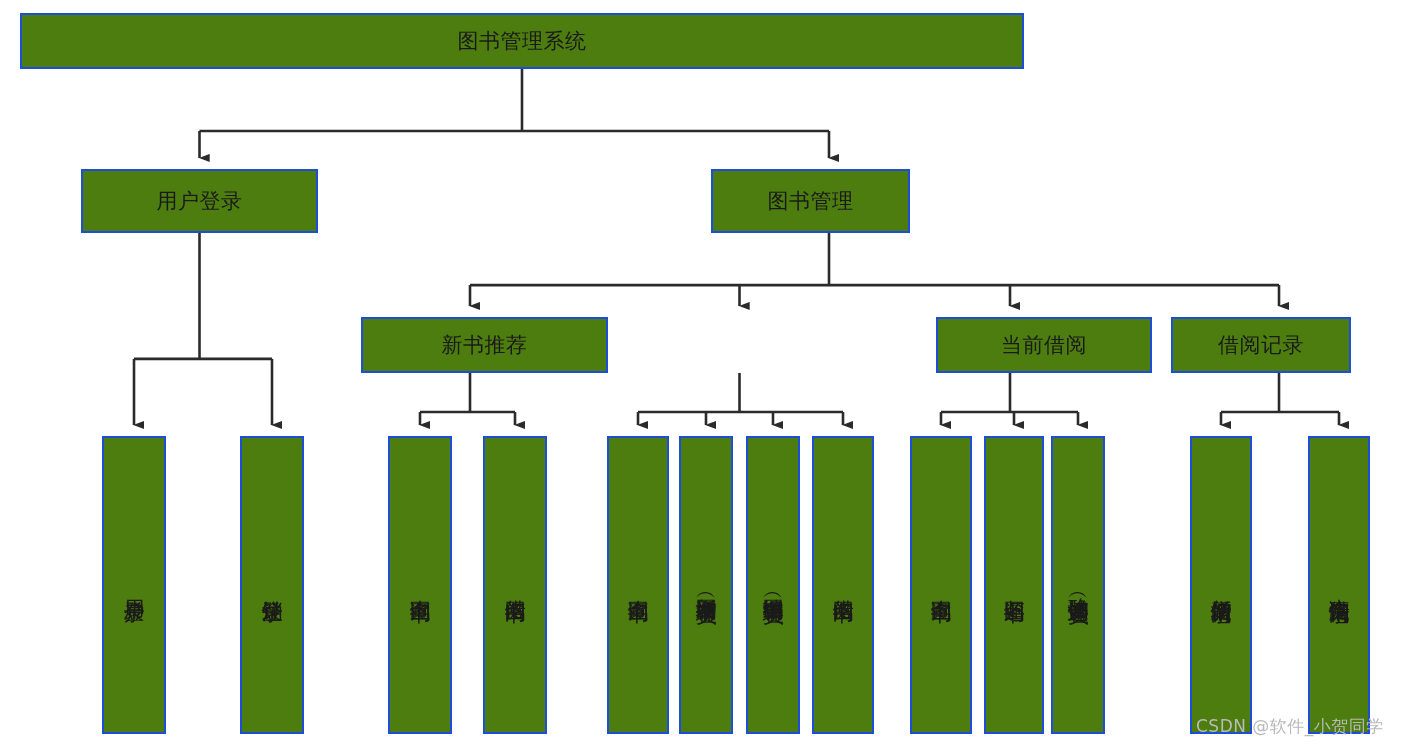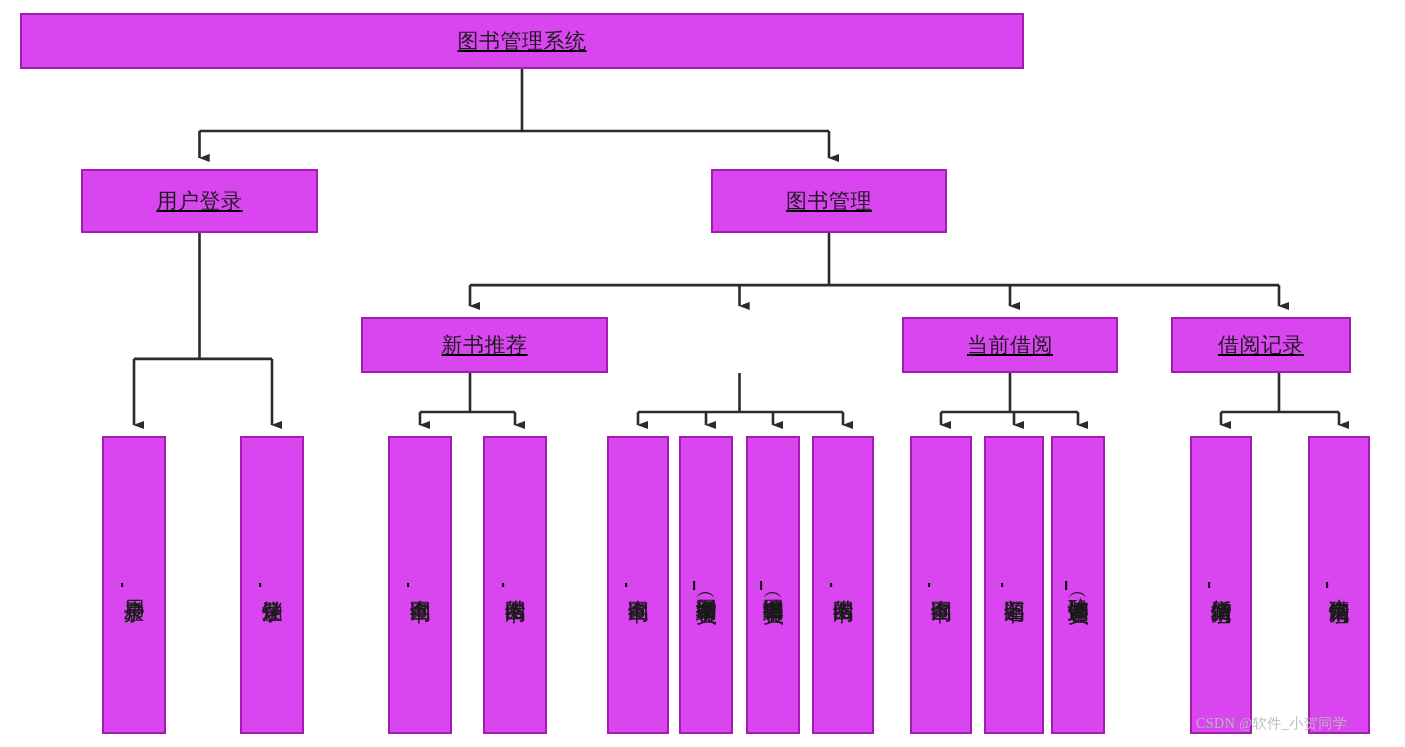--- a/index.html
+++ b/index.html
@@ -23,52 +23,50 @@
   #diagram-svg {
     position: absolute;
     left: 0;
     top: 0;
     width: 1405px;
     height: 747px;
   }
   .node-box {
     position: absolute;
     box-sizing: border-box;
-    background: #d946ef;
-    border: 2px solid #a21caf;
+    background: #4d7c0f;
+    border: 2px solid #1d4ed8;
     display: flex;
     align-items: center;
     justify-content: center;
     overflow: hidden;
-    text-decoration: underline;
   }
   .node-label-h {
     font-size: 21px;
     line-height: 1.15;
     color: #1a1a1a;
     letter-spacing: 0.5px;
     white-space: nowrap;
   }
   .node-label-v {
     font-size: 21px;
     line-height: 1.25;
     color: #1a1a1a;
     writing-mode: vertical-rl;
     text-orientation: upright;
     letter-spacing: 1px;
     white-space: nowrap;
   }
   .watermark {
     position: absolute;
-    font-size: 14px;
+    font-size: 17px;
     color: #b9b9b9;
     white-space: nowrap;
     letter-spacing: 0.5px;
     pointer-events: none;
-    font-family: Liberation Serif, serif;
   }
 </style>
 </head>
 <body>
 
 <div id="diagram-root">
 
   <svg id="diagram-svg" viewBox="0 0 1405 747" preserveAspectRatio="none" aria-hidden="true">
     <defs>
       <marker id="arrowhead" markerWidth="9" markerHeight="11" refX="4.5" refY="10.2" orient="auto" markerUnits="userSpaceOnUse">
@@ -112,28 +110,28 @@
       </g>
   </svg>
 
   <div class="node-box" style="left: 20px; top: 13px; width: 1004px; height: 56px;">
     <span class="node-label-h">图书管理系统</span>
   </div>
 
   <div class="node-box" style="left: 81px; top: 169px; width: 237px; height: 64px;">
     <span class="node-label-h">用户登录</span>
   </div>
-  <div class="node-box" style="left: 711px; top: 169px; width: 236px; height: 64px;">
+  <div class="node-box" style="left: 711px; top: 169px; width: 199px; height: 64px;">
     <span class="node-label-h">图书管理</span>
   </div>
 
   <div class="node-box" style="left: 361px; top: 317px; width: 247px; height: 56px;">
     <span class="node-label-h">新书推荐</span>
   </div>
-  <div class="node-box" style="left: 902px; top: 317px; width: 216px; height: 56px;">
+  <div class="node-box" style="left: 936px; top: 317px; width: 216px; height: 56px;">
     <span class="node-label-h">当前借阅</span>
   </div>
   <div class="node-box" style="left: 1171px; top: 317px; width: 180px; height: 56px;">
     <span class="node-label-h">借阅记录</span>
   </div>
 
   <div class="node-box" style="left: 102px; top: 436px; width: 64px; height: 298px;">
     <span class="node-label-v">用户登录</span>
   </div>
   <div class="node-box" style="left: 240px; top: 436px; width: 64px; height: 298px;">

